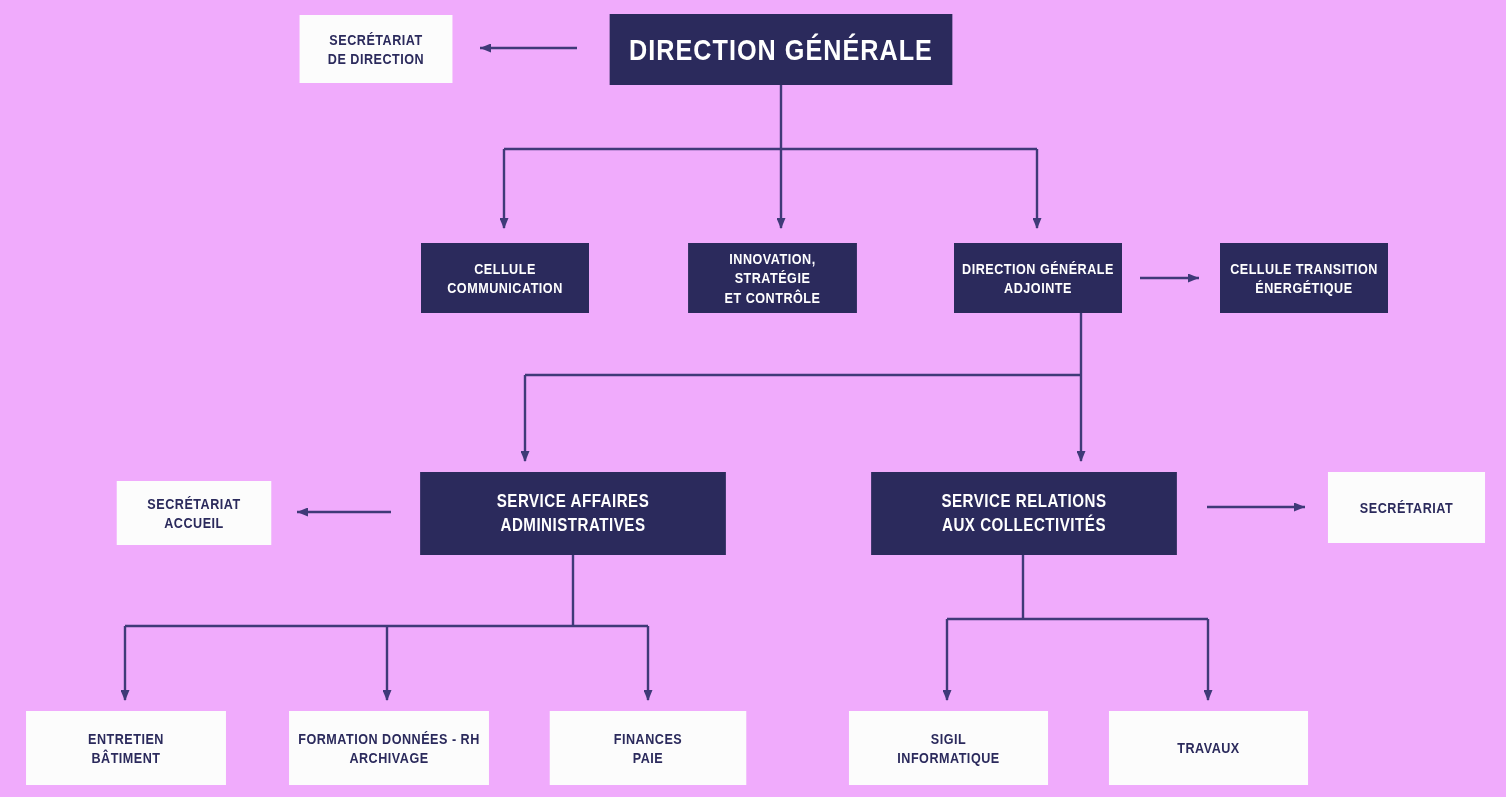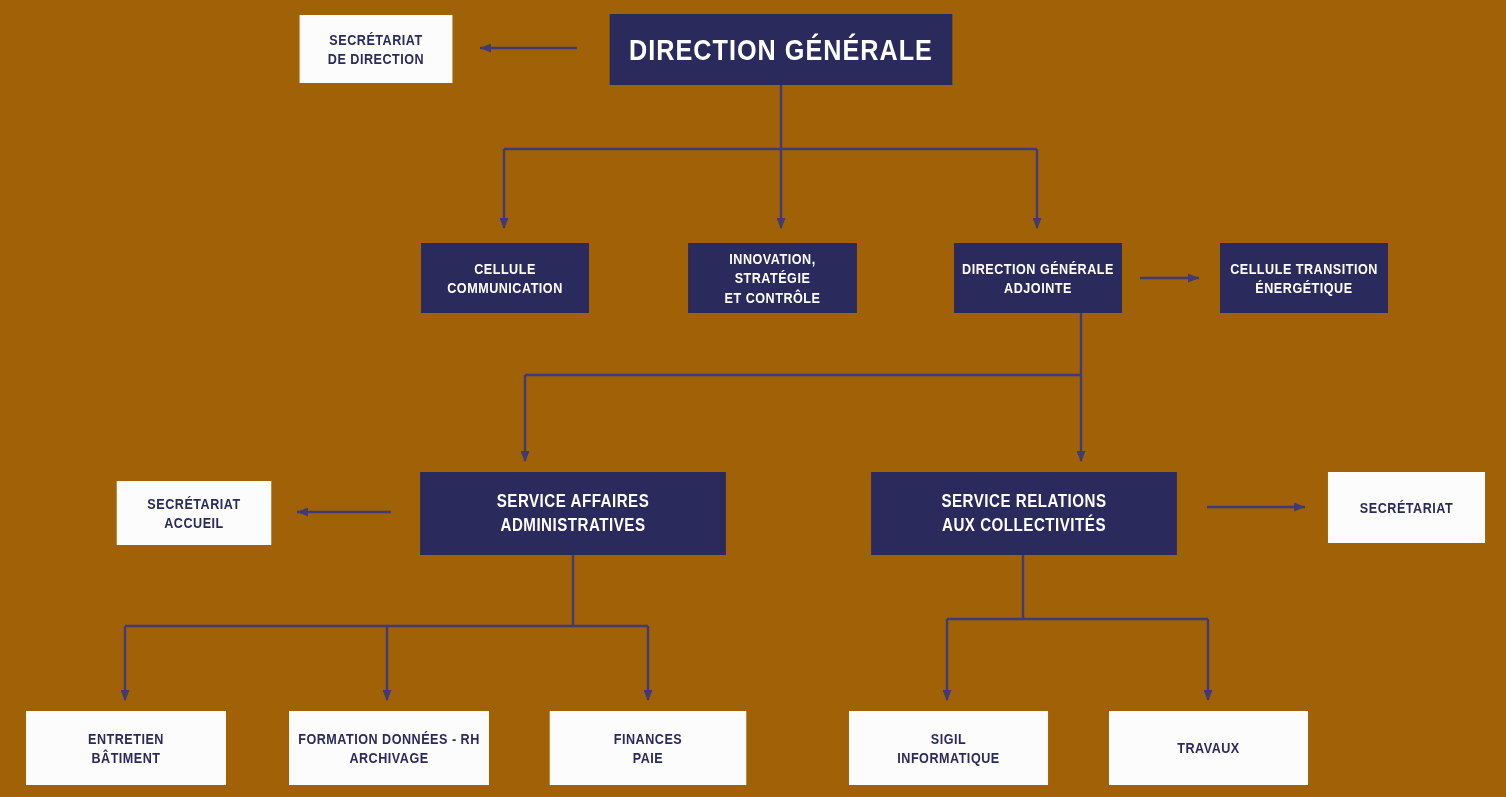--- a/index.html
+++ b/index.html
@@ -5,21 +5,21 @@
 <style>
   html, body {
     margin: 0;
     padding: 0;
     background: #000000;
   }
   #chart {
     position: relative;
     width: 1506px;
     height: 797px;
-    background: #a16207;
+    background: #f0abfc;
     font-family: "Liberation Sans", "DejaVu Sans", sans-serif;
     overflow: hidden;
   }
   .node {
     position: absolute;
     box-sizing: border-box;
     display: flex;
     align-items: center;
     justify-content: center;
     text-align: center;

